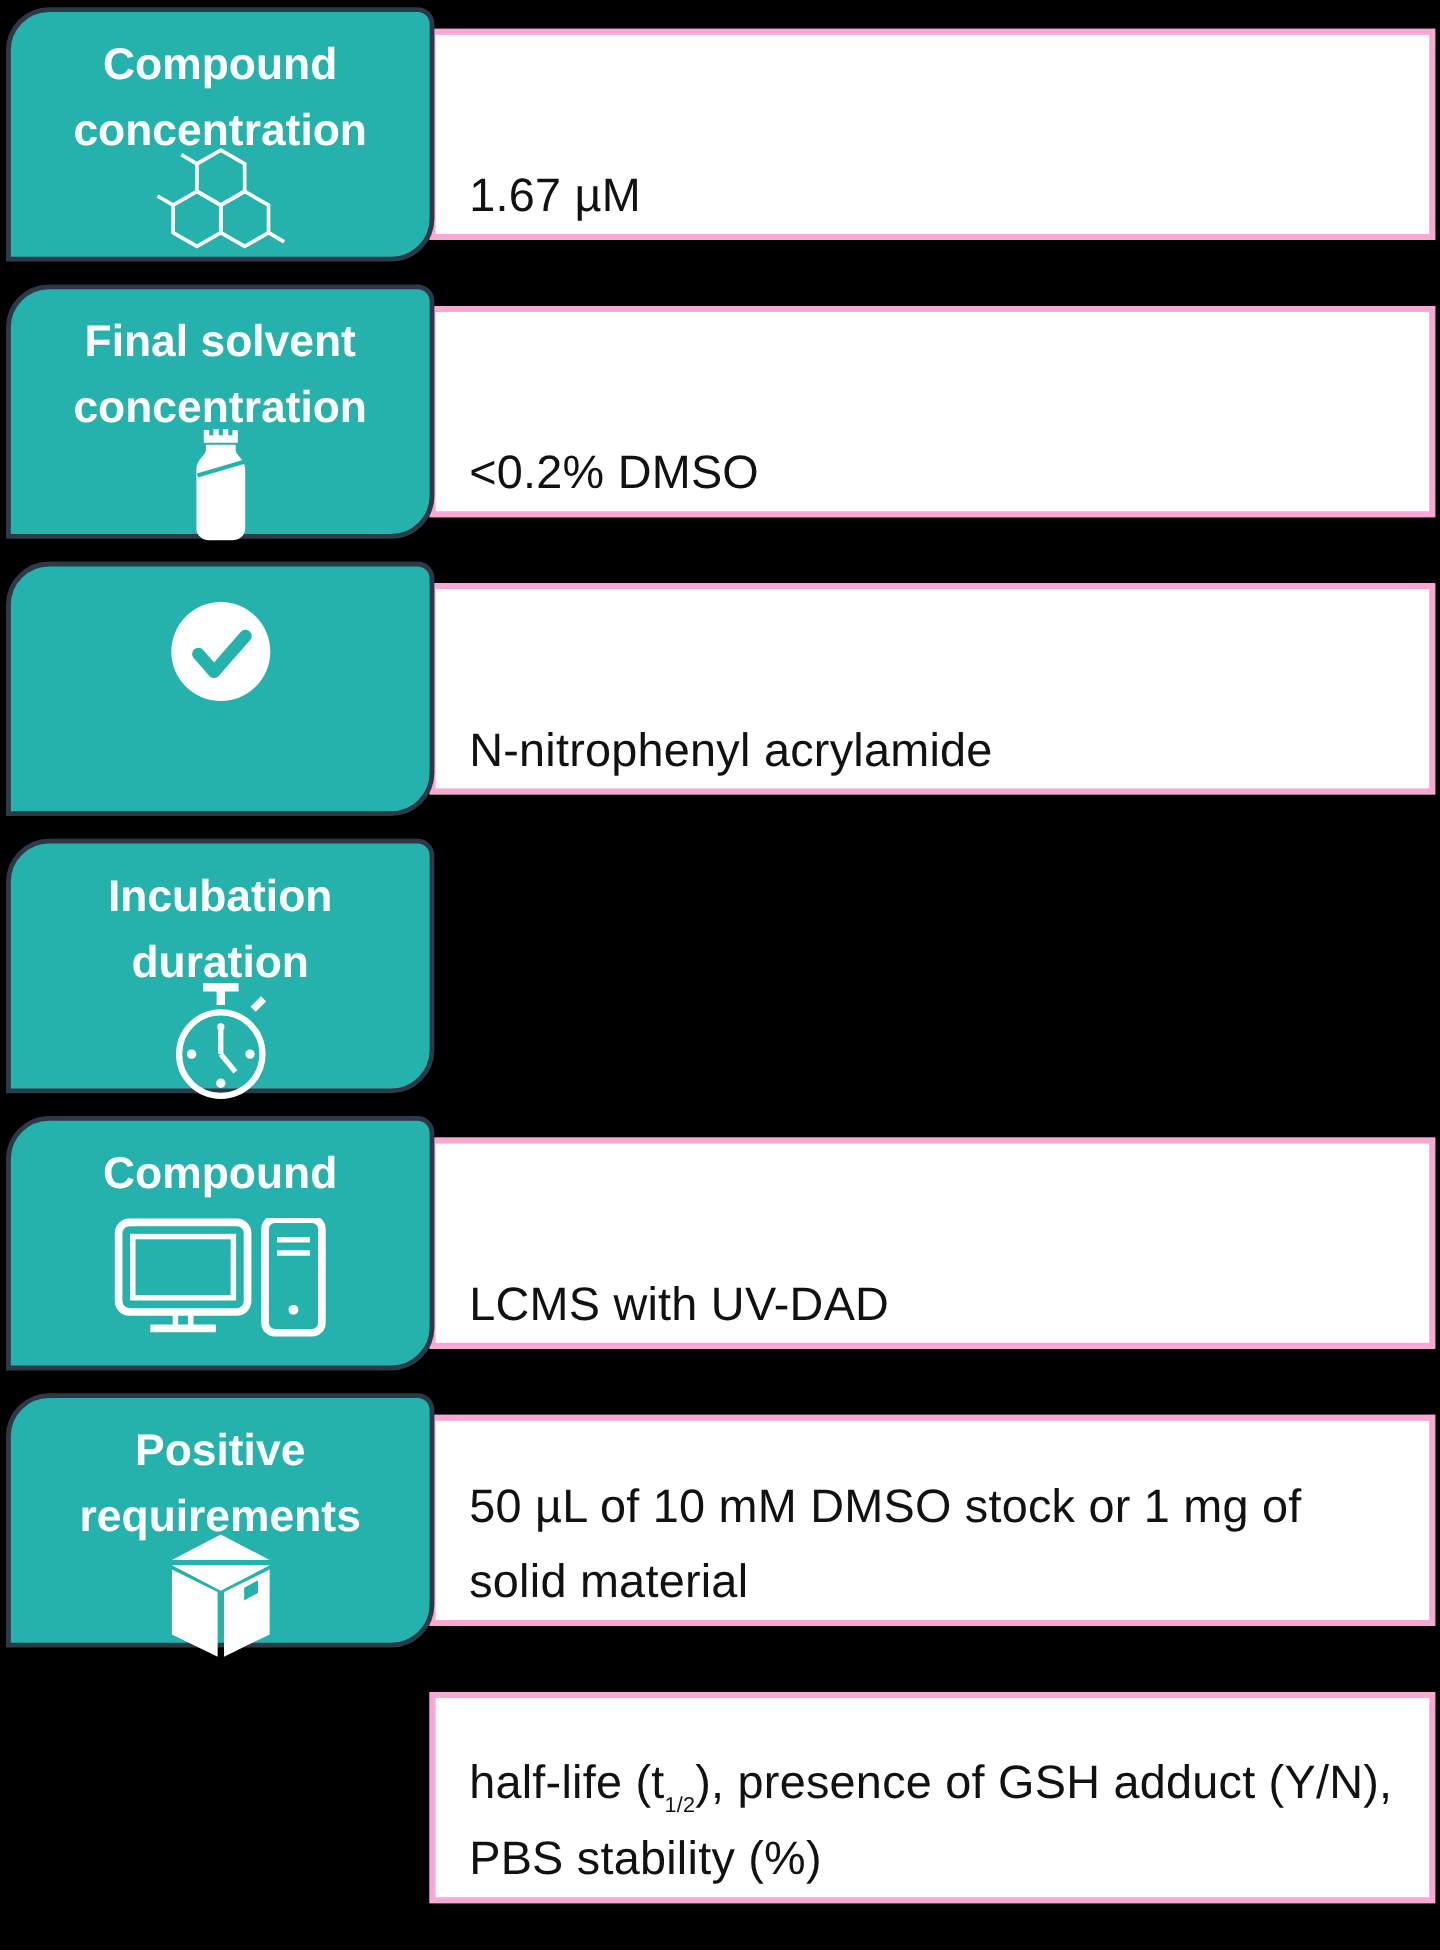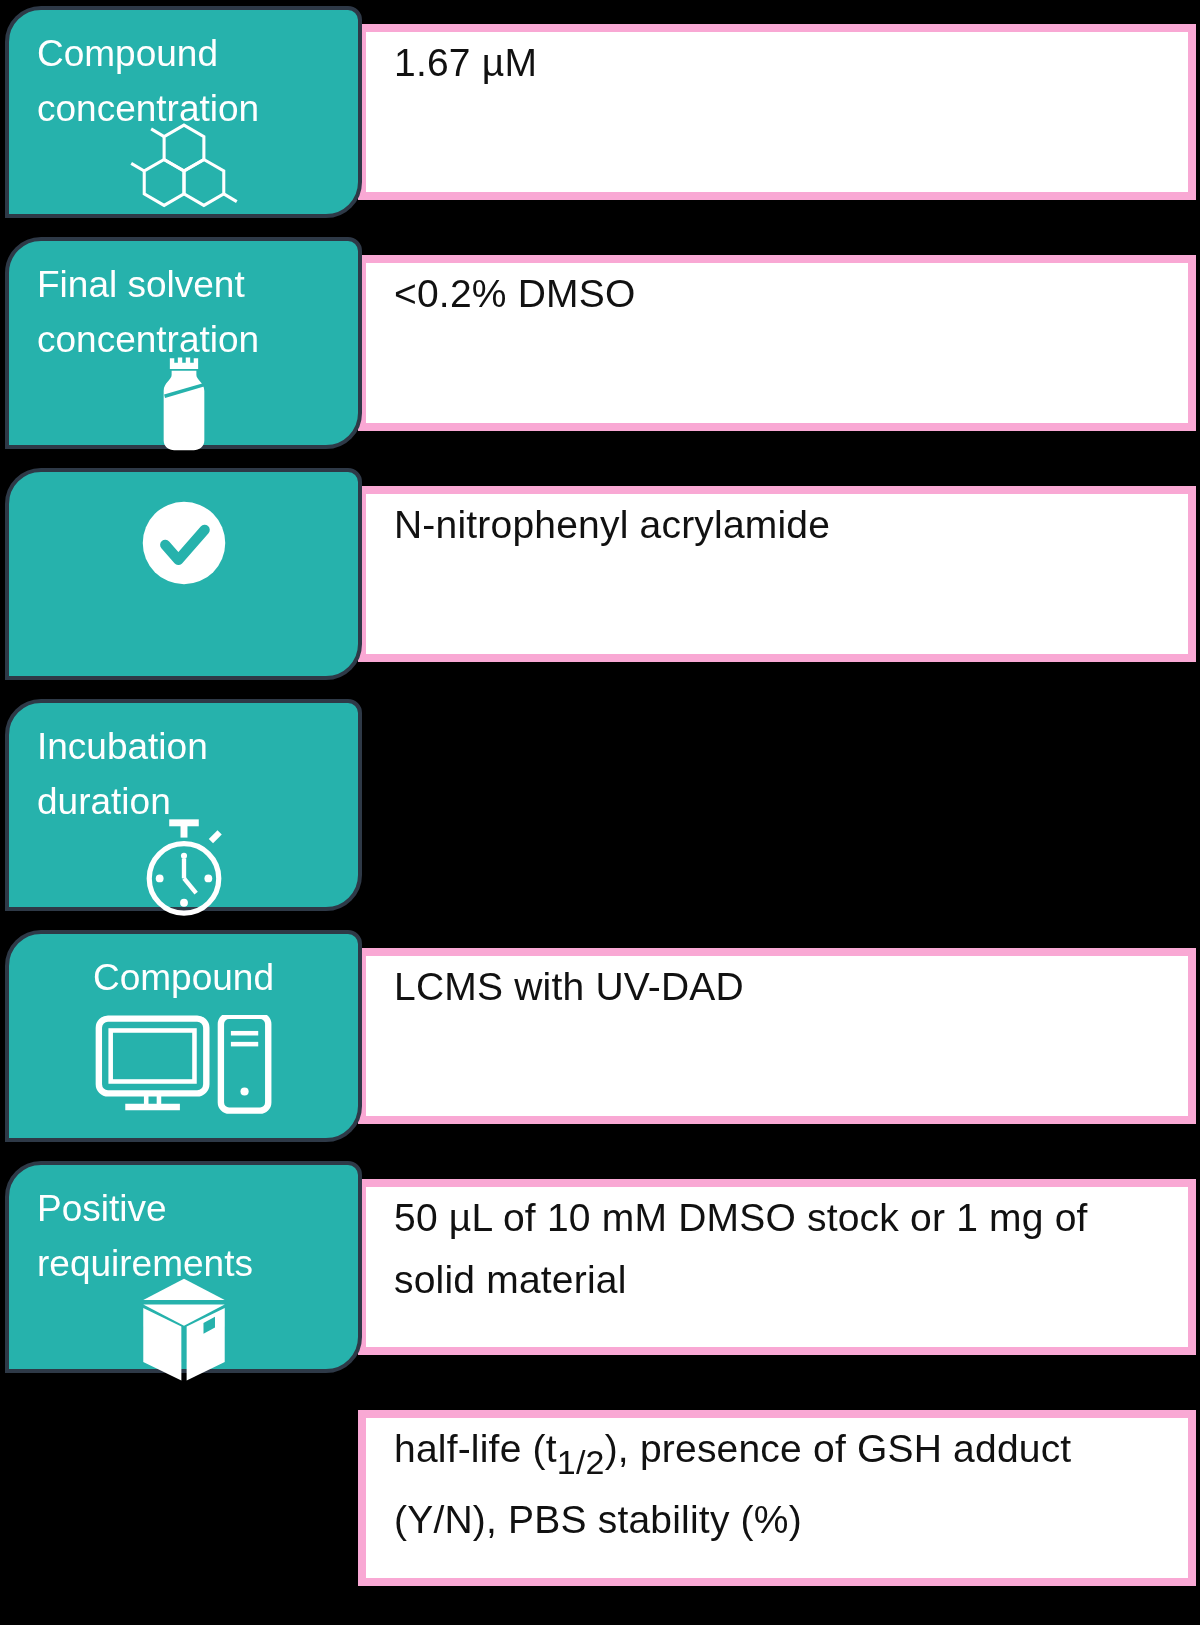--- a/index.html
+++ b/index.html
@@ -11,47 +11,47 @@
     padding-top:6px;
     font-family:"Liberation Sans", sans-serif;
     overflow:hidden;
   }
   .row { position:relative; height:212px; margin-bottom:19px; }
   .row:last-child { margin-bottom:0; }
 
   .value-box {
     position:absolute; left:358px; right:4px; top:18px; bottom:18px;
     background:#ffffff;
-    border:8px solid #f9a8d4;
+    border:5px solid #f9a8d4;
     box-sizing:border-box;
-    display:flex; align-items:flex-start;
+    display:flex; align-items:flex-end;
     padding:0 30px 0 28px;
     z-index:1;
   }
   .value {
     font-size:39px; line-height:1.6; color:#111111;
     letter-spacing:0.2px;
   }
-  .value .sub { font-size:34px; vertical-align:-12px; }
+  .value .sub { font-size:18px; vertical-align:-12px; }
 
   .label-card {
     position:absolute; left:5px; top:0; width:357px; height:212px;
     box-sizing:border-box;
     background:#26b2ac;
     border:4px solid #2e3947;
     border-radius:36px 14px 36px 0;
     z-index:2;
     display:flex; flex-direction:column; align-items:center;
     padding-top:16px;
   }
   .label {
-    font-weight:normal; color:#ffffff;
+    font-weight:bold; color:#ffffff;
     font-size:37px; line-height:55px;
-    text-align:left;
-    padding:0 28px;
+    text-align:center;
+    padding:0 12px;
   }
   .icon-wrap { margin-top:6px; line-height:0; }
   .icon-wrap.overlap { margin-top:-14px; }
   .row.single .icon-wrap { margin-top:10px; }
 
   svg { display:block; }
   .stroke { stroke:#ffffff; fill:none; }
   .fillw { fill:#ffffff; }
 </style>
 </head>

